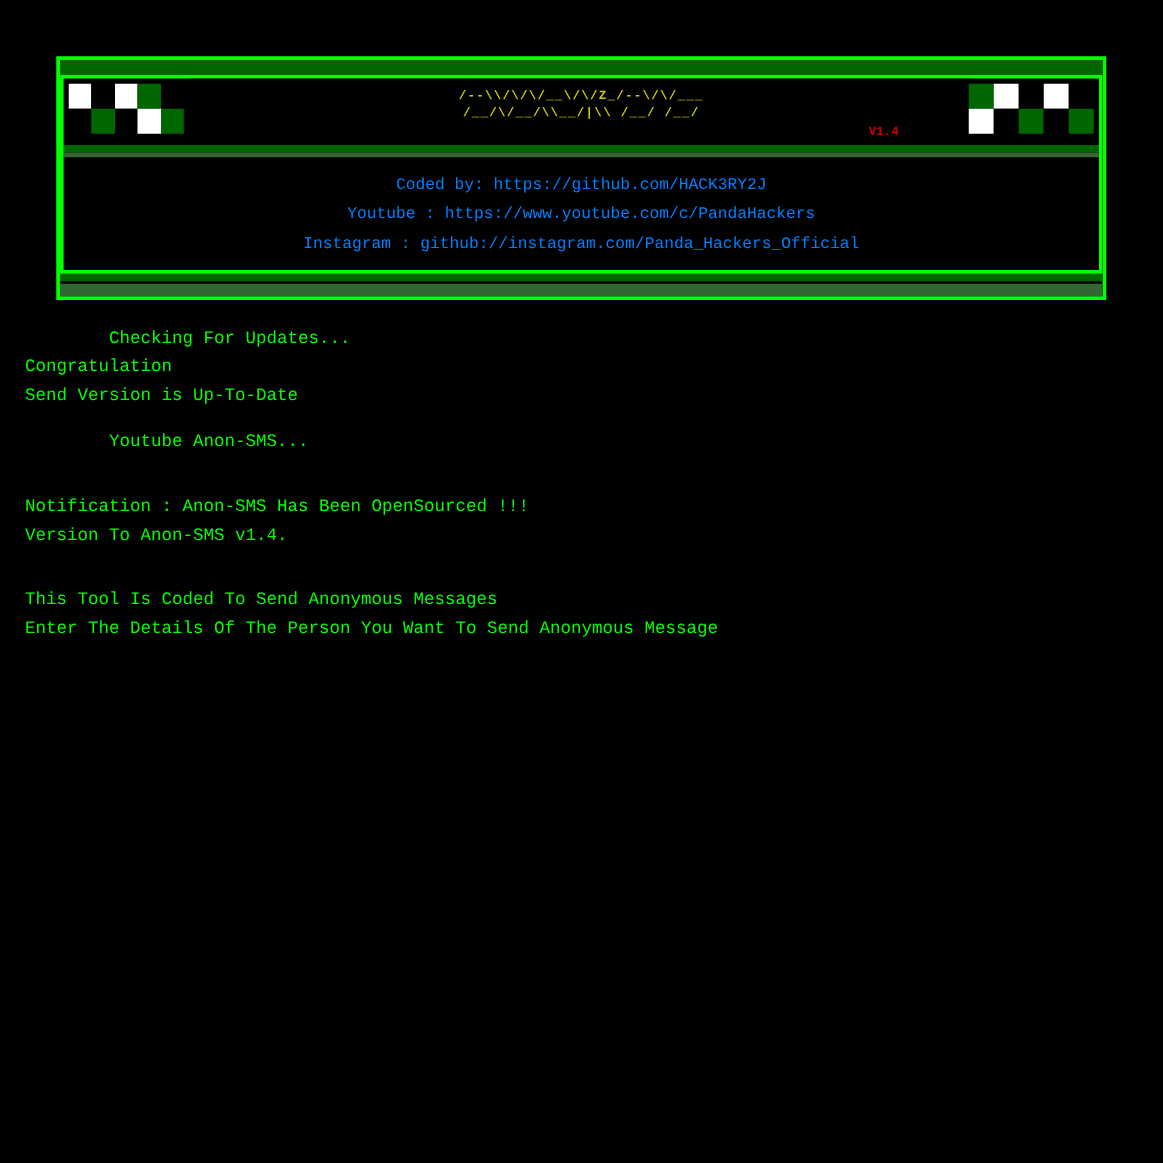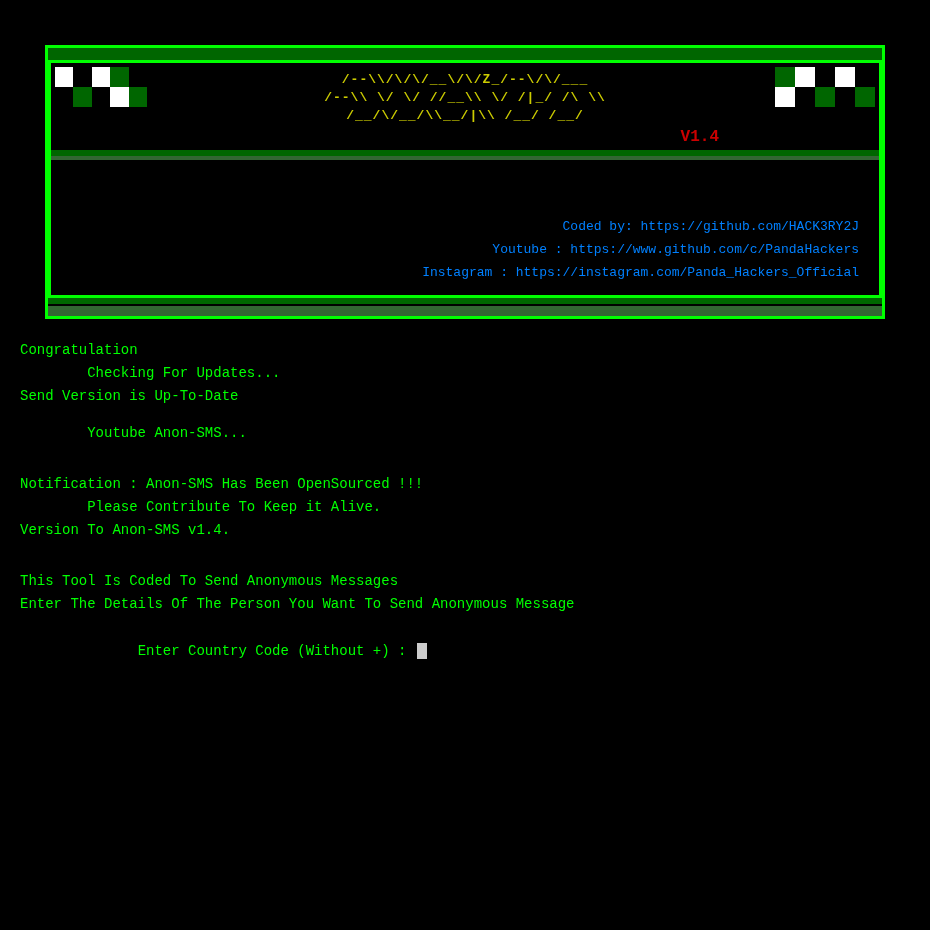--- a/index.html
+++ b/index.html
@@ -50,42 +50,41 @@
     .ascii-art-section {
       background: #000;
       display: flex;
       flex-direction: column;
       align-items: center;
       padding: 8px 0 4px;
     }
 
     .ascii-logo {
       color: #cccc00;
-      font-size: 13px;
+      font-size: 10px;
       line-height: 1.4;
       letter-spacing: 1px;
       text-align: center;
       font-weight: bold;
     }
 
     .version-tag {
       color: #cc0000;
-      font-size: 16px;
+      font-size: 10px;
       font-weight: bold;
       text-align: right;
       padding-right: 60px;
       width: 100%;
       margin-top: 2px;
     }
 
     .info-section {
       background: #000;
       padding: 10px 20px;
-      text-align: right;
-      margin-top: 45px;
+      text-align: center;
     }
 
     .info-line {
       color: #0080ff;
       font-size: 13px;
       line-height: 1.8;
     }
 
     
     .terminal-output {
@@ -142,23 +141,20 @@
             <div style="width:20px;height:20px;background:#fff;"></div>
             <div style="width:20px;height:20px;background:#006600;"></div>
           </div>
         </div>
 
         <div class="ascii-art-section" style="flex:1;">
           <div class="ascii-logo">
             /--\\/\/\/__\/\/Z_/--\/\/___
           </div>
           <div class="ascii-logo">
-            /--\\ \/ \/ //__\\ \/  /|_/ /\ \\
-          </div>
-          <div class="ascii-logo">
             /__/\/__/\\__/|\\ /__/ /__/
           </div>
           <div class="version-tag">
             <span style="color:#cc0000;">V1.4</span>
           </div>
         </div>
 
         <div style="display:flex; flex-direction:column; width:100px; padding:4px; align-items:flex-end;">
           <div style="display:flex;">
             <div style="width:20px;height:20px;background:#006600;"></div>
@@ -175,43 +171,39 @@
             <div style="width:20px;height:20px;background:#006600;"></div>
           </div>
         </div>
       </div>
 
       <div style="height:6px; background:#006600; width:100%;"></div>
       <div style="height:4px; background:#336633; width:100%;"></div>
 
       <div class="info-section">
         <div class="info-line">Coded by: https://github.com/HACK3RY2J</div>
-        <div class="info-line">Youtube : https://www.github.com/c/PandaHackers</div>
-        <div class="info-line">Instagram : https://instagram.com/Panda_Hackers_Official</div>
+        <div class="info-line">Youtube : https://www.youtube.com/c/PandaHackers</div>
+        <div class="info-line">Instagram : github://instagram.com/Panda_Hackers_Official</div>
       </div>
 
     </div>
 
     <div style="height:6px; background:#006600; width:100%;"></div>
     <div style="height:10px; background:#336633; margin-top:2px;"></div>
   </div>
 
   <div class="terminal-output">
+    <div class="line">        Checking For Updates...</div>
     <div class="line">Congratulation</div>
-    <div class="line">        Checking For Updates...</div>
     <div class="line">Send Version is Up-To-Date</div>
     <div class="blank"></div>
     <div class="line">        Youtube Anon-SMS...</div>
     <div class="blank"></div>
     <div class="blank"></div>
     <div class="line">Notification : Anon-SMS Has Been OpenSourced !!!</div>
-    <div class="line">        Please Contribute To Keep it Alive.</div>
     <div class="line">Version To Anon-SMS v1.4.</div>
     <div class="blank"></div>
     <div class="blank"></div>
     <div class="line">This Tool Is Coded To Send Anonymous Messages</div>
     <div class="line">Enter The Details Of The Person You Want To Send Anonymous Message</div>
-    <div class="line">
-      <span>        Enter Country Code (Without +) : </span><span class="cursor"></span>
-    </div>
   </div>
 
 </div>
 
 </body></html>

